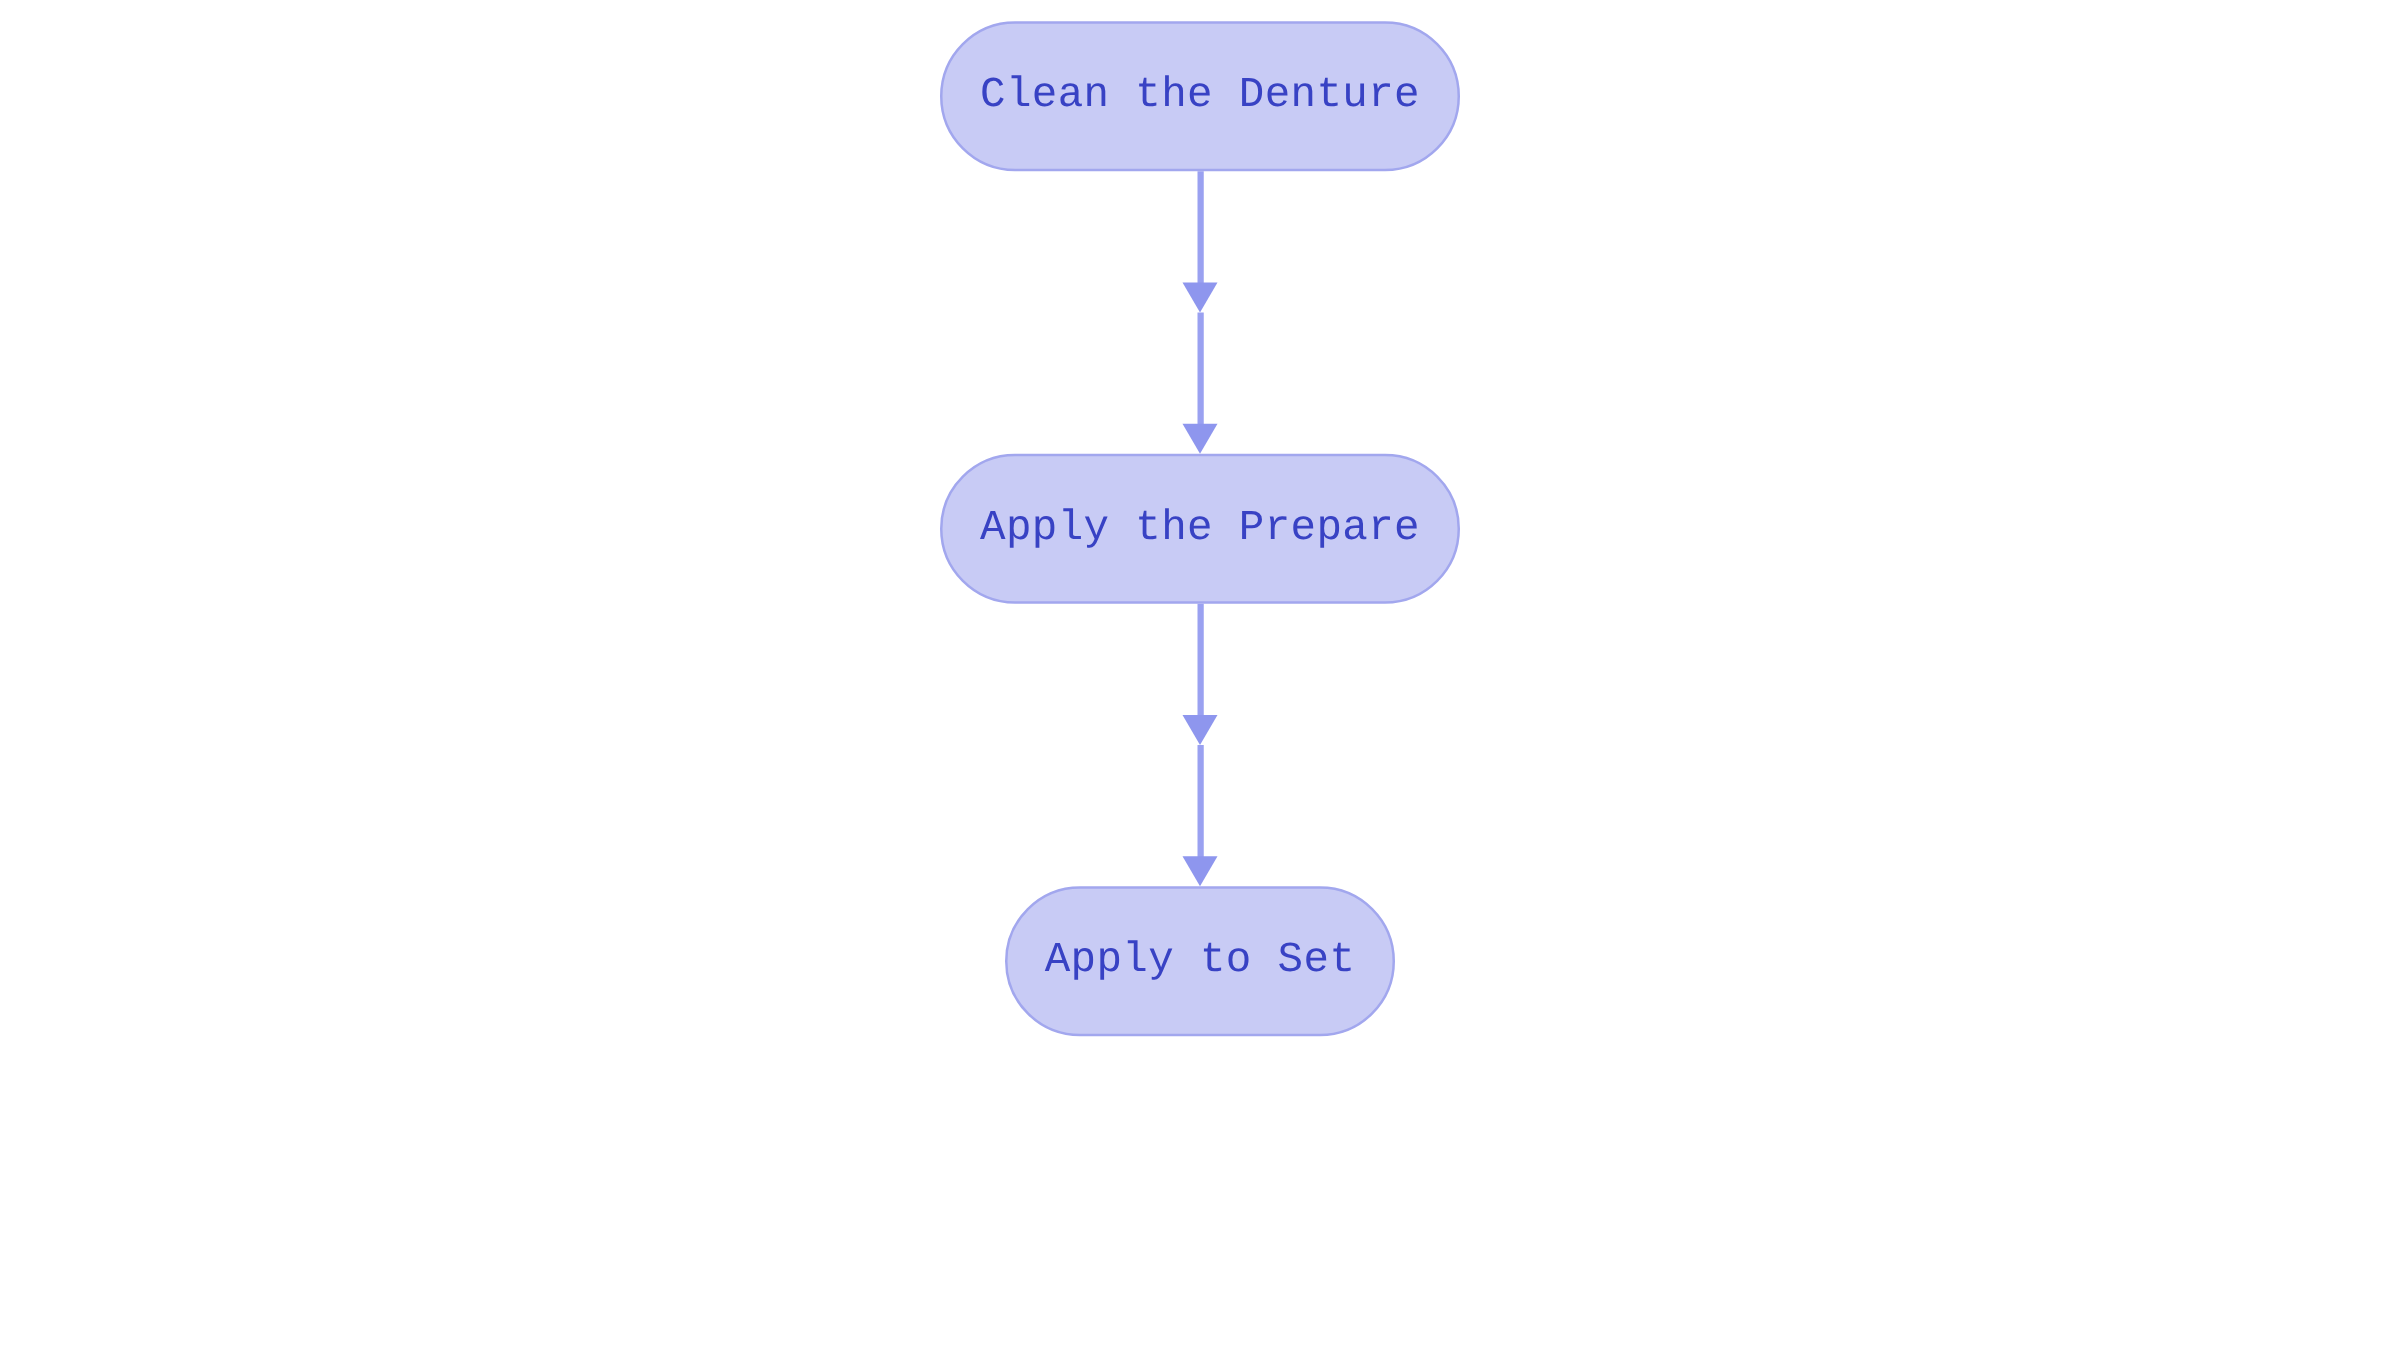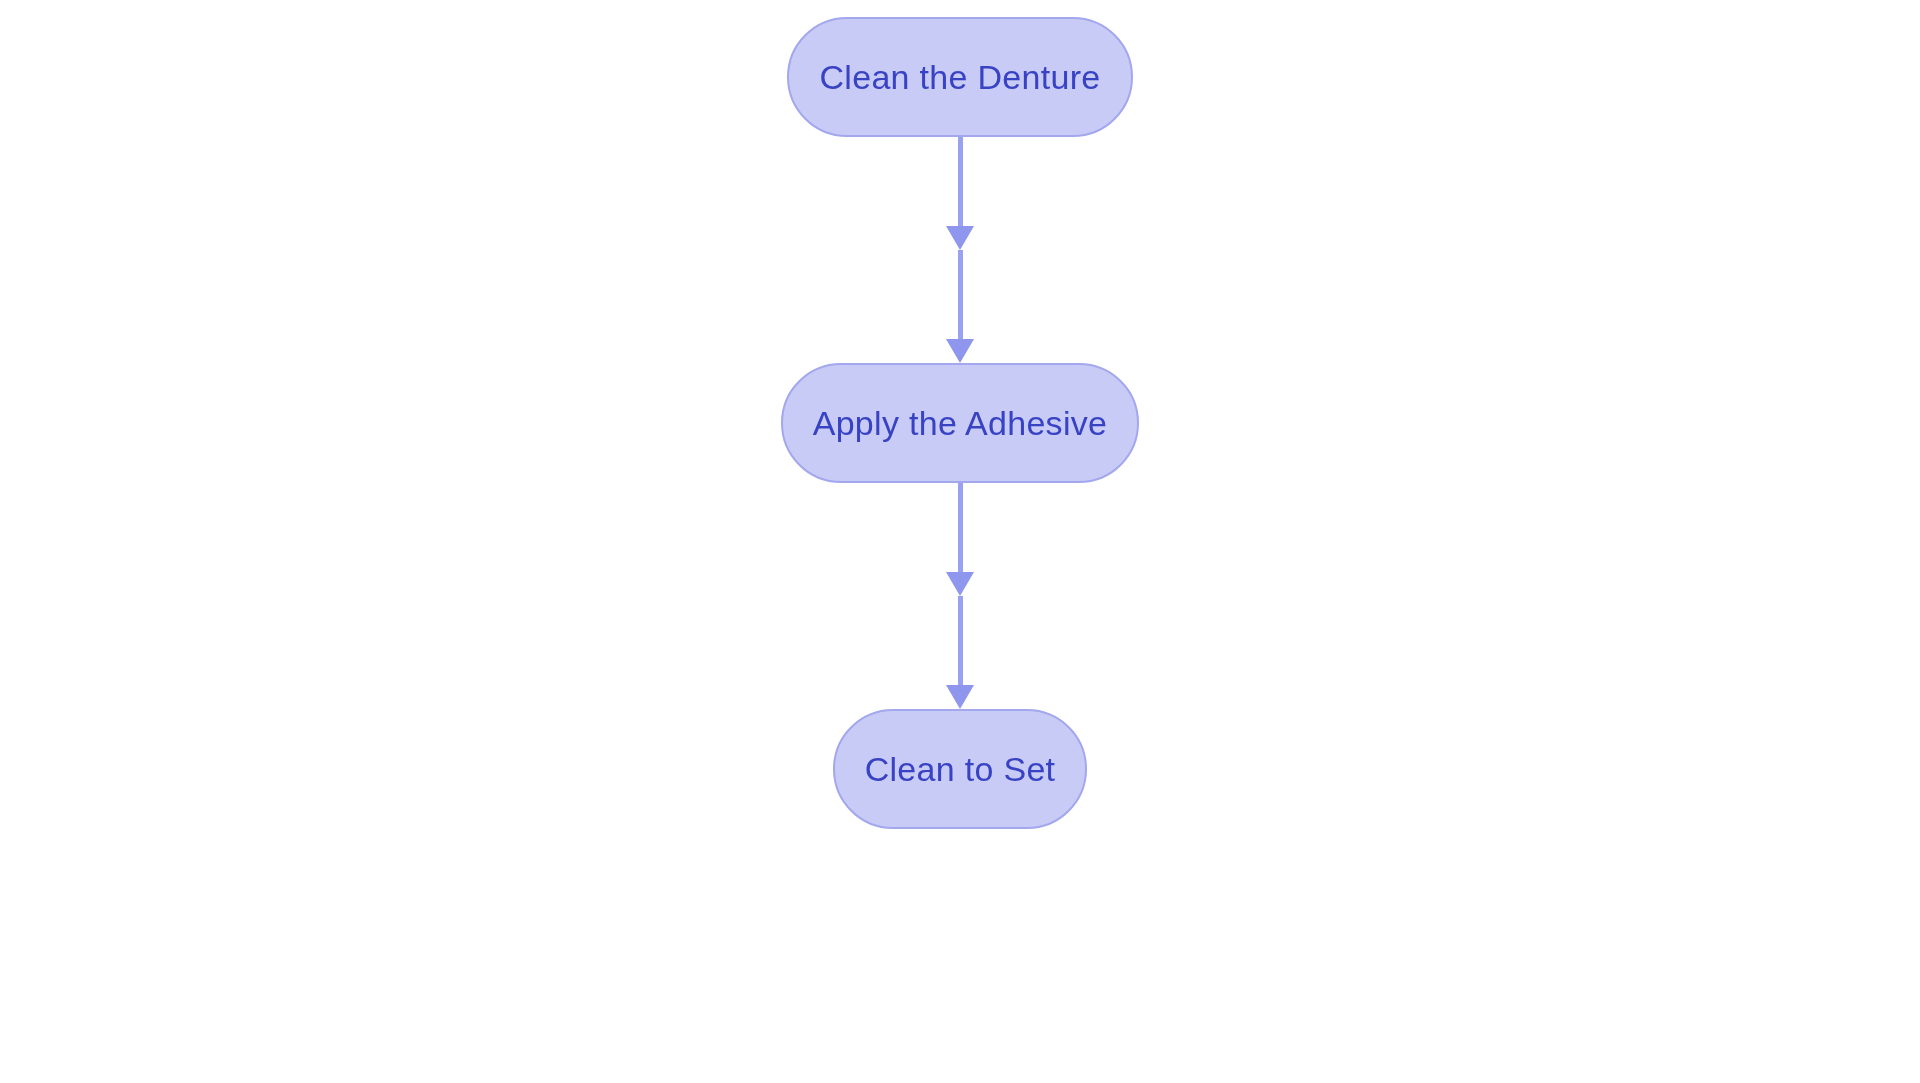--- a/index.html
+++ b/index.html
@@ -16,20 +16,21 @@
     padding: 0;
     background: var(--page-bg);
     font-family: "Liberation Sans", "DejaVu Sans", sans-serif;
   }
   .canvas {
     position: relative;
     width: 1920px;
     height: 1083px;
     background: var(--page-bg);
     overflow: hidden;
+    font-family: Liberation Mono, monospace;
   }
   .flow-column {
     position: absolute;
     left: 0;
     top: 0;
     width: 100%;
     display: flex;
     flex-direction: column;
     align-items: center;
     padding-top: 17px;
@@ -90,32 +91,32 @@
       <div class="connector-head"></div>
     </div>
 
 
     <div class="connector">
       <div class="connector-line"></div>
       <div class="connector-head"></div>
     </div>
 
     <div class="node">
-      <span class="node-label">Apply the Adhesive</span>
+      <span class="node-label">Apply the Prepare</span>
     </div>
 
     <div class="connector">
       <div class="connector-line"></div>
       <div class="connector-head"></div>
     </div>
 
 
     <div class="connector">
       <div class="connector-line"></div>
       <div class="connector-head"></div>
     </div>
 
     <div class="node">
-      <span class="node-label">Clean to Set</span>
+      <span class="node-label">Apply to Set</span>
     </div>
 
   </div>
 </div>
 
 </body></html>

